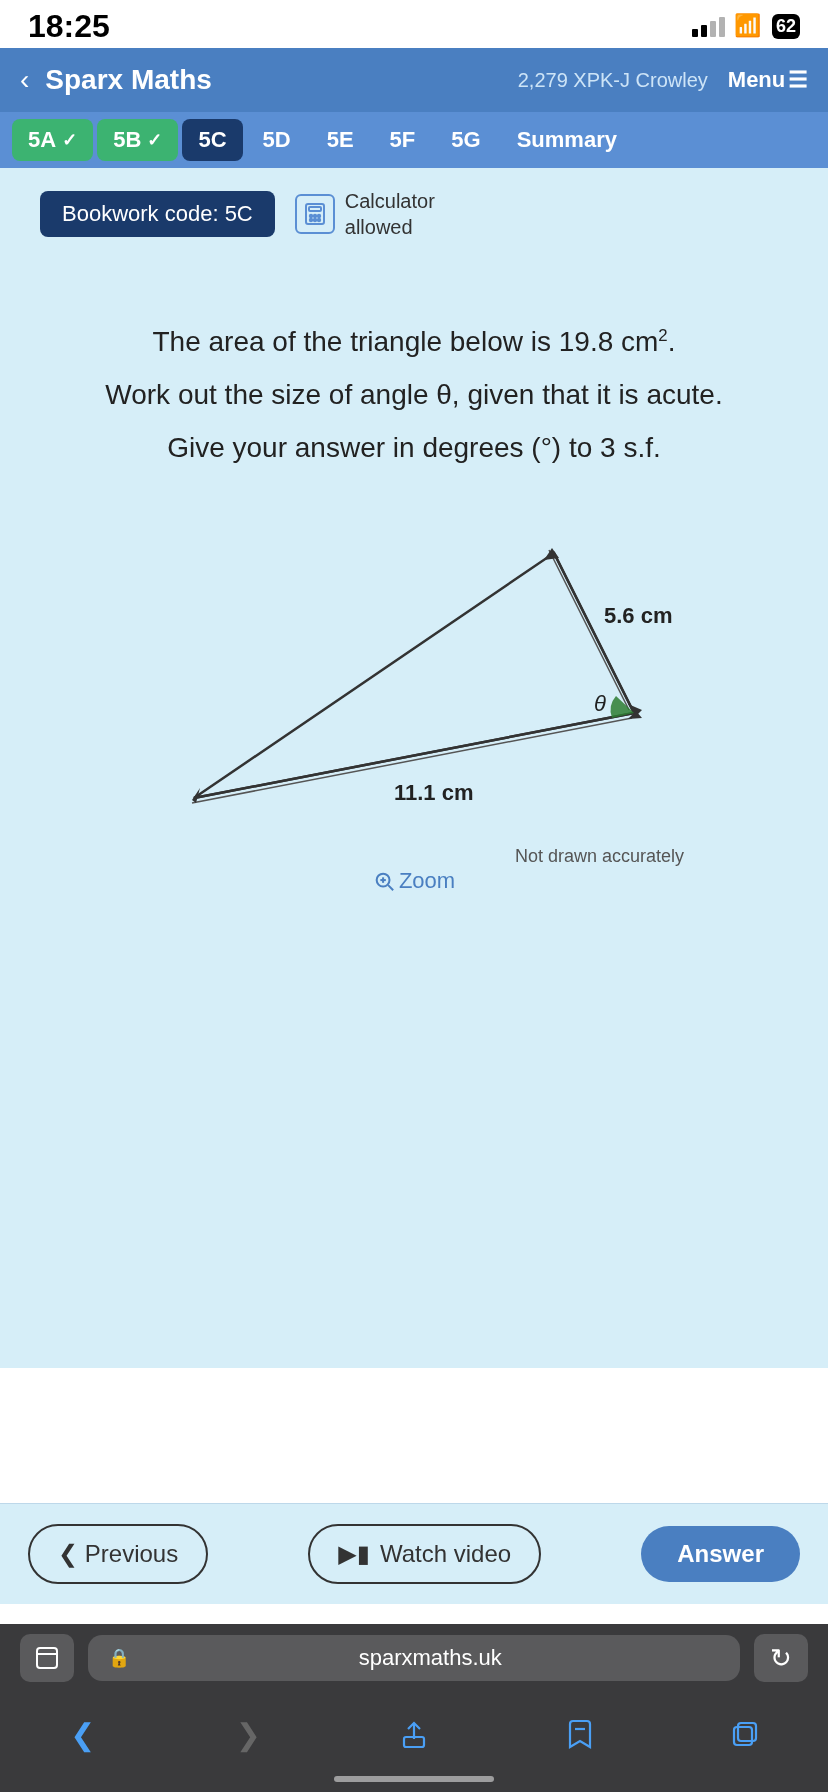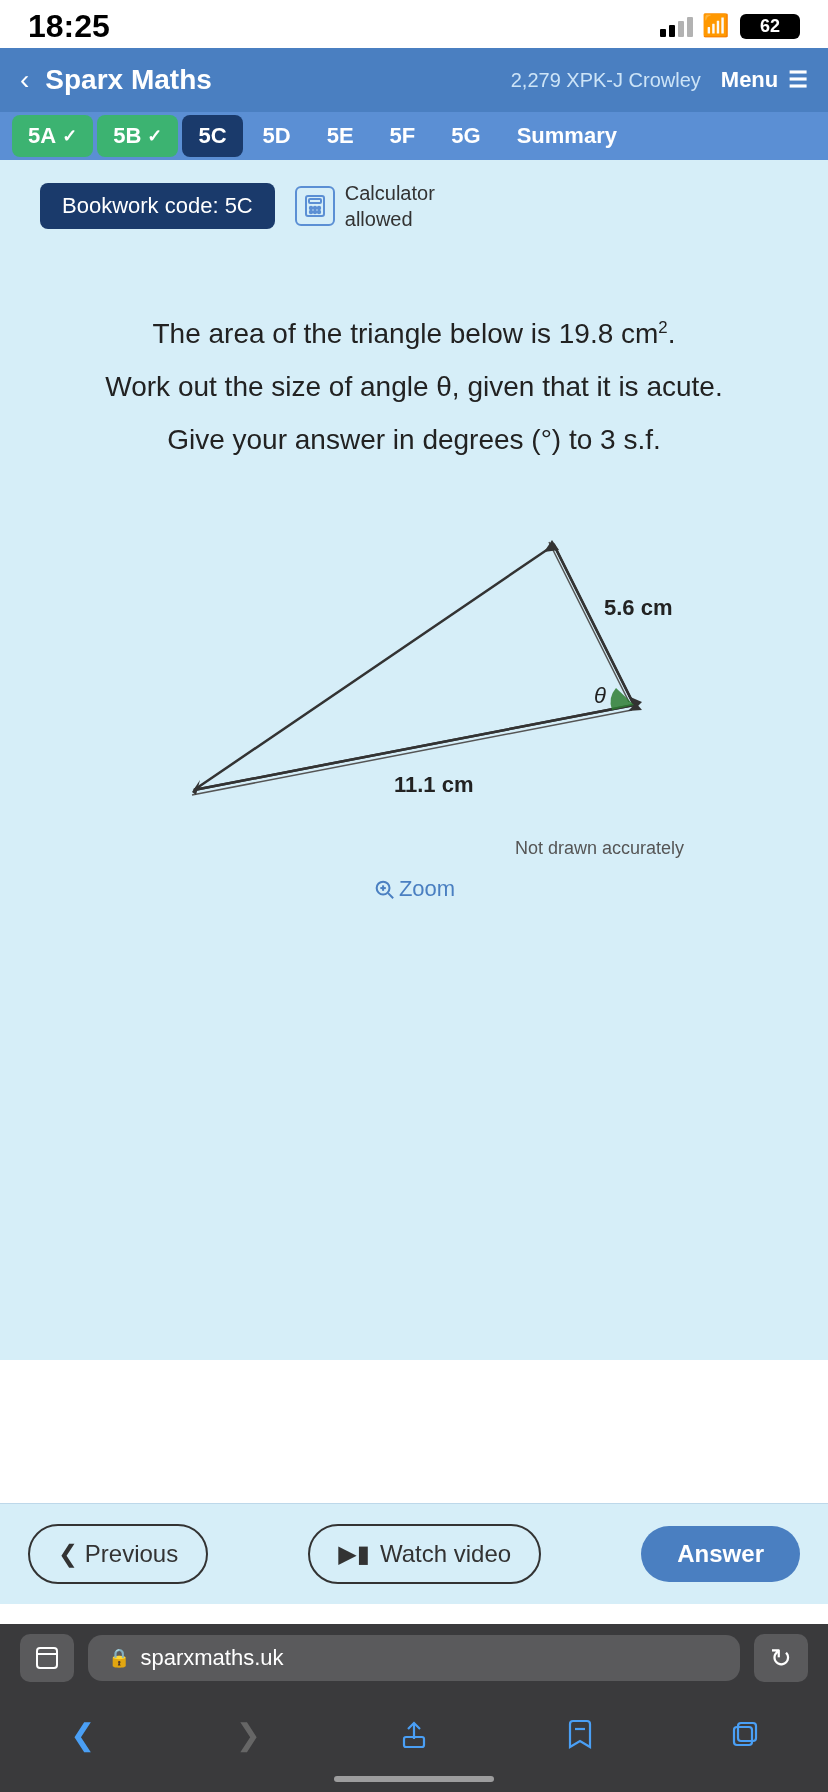--- a/index.html
+++ b/index.html
@@ -50,21 +50,21 @@
     .wifi-icon {
       font-size: 22px;
       color: #000;
     }
     .battery-box {
       display: flex;
       align-items: center;
       background: #000;
       color: #fff;
       border-radius: 6px;
-      padding: 2px 20px;
+      padding: 2px 4px;
       font-size: 18px;
       font-weight: 600;
       gap: 2px;
     }
 
     
     .nav-bar {
       background: #4a7fc1;
       display: flex;
       align-items: center;
@@ -91,31 +91,31 @@
       color: #cde4f7;
       font-size: 20px;
       margin-right: 20px;
     }
     .nav-menu {
       color: #fff;
       font-size: 22px;
       font-weight: 600;
       display: flex;
       align-items: center;
-      gap: 10px;
+      gap: 3px;
       cursor: pointer;
     }
 
     
     .tab-bar {
       background: #5b8fd4;
       display: flex;
       align-items: center;
       padding: 0 12px;
-      height: 48px;
+      height: 56px;
       gap: 4px;
       overflow-x: auto;
     }
     .tab-item {
       padding: 8px 16px;
       border-radius: 8px;
       font-size: 22px;
       font-weight: 600;
       color: #fff;
       white-space: nowrap;
@@ -215,21 +215,20 @@
       margin-top: 4px;
       padding-right: 10px;
     }
     .zoom-btn {
       display: flex;
       align-items: center;
       justify-content: center;
       gap: 4px;
       color: #4a7fc1;
       font-size: 22px;
-      margin-top: 16px;
       cursor: pointer;
     }
 
     
     .action-bar {
       position: fixed;
       bottom: 188px;
       left: 0;
       width: 828px;
       background: #d6eef8;
@@ -303,21 +302,21 @@
       border-radius: 14px;
       padding: 10px 20px;
       display: flex;
       align-items: center;
       gap: 10px;
     }
     .browser-url-text {
       color: #fff;
       font-size: 22px;
       flex: 1;
-      text-align: left;
+      text-align: center;
     }
     .lock-icon {
       color: #aaa;
       font-size: 18px;
     }
     .browser-reload {
       background: #5a5a5c;
       border-radius: 10px;
       width: 54px;
       height: 48px;

